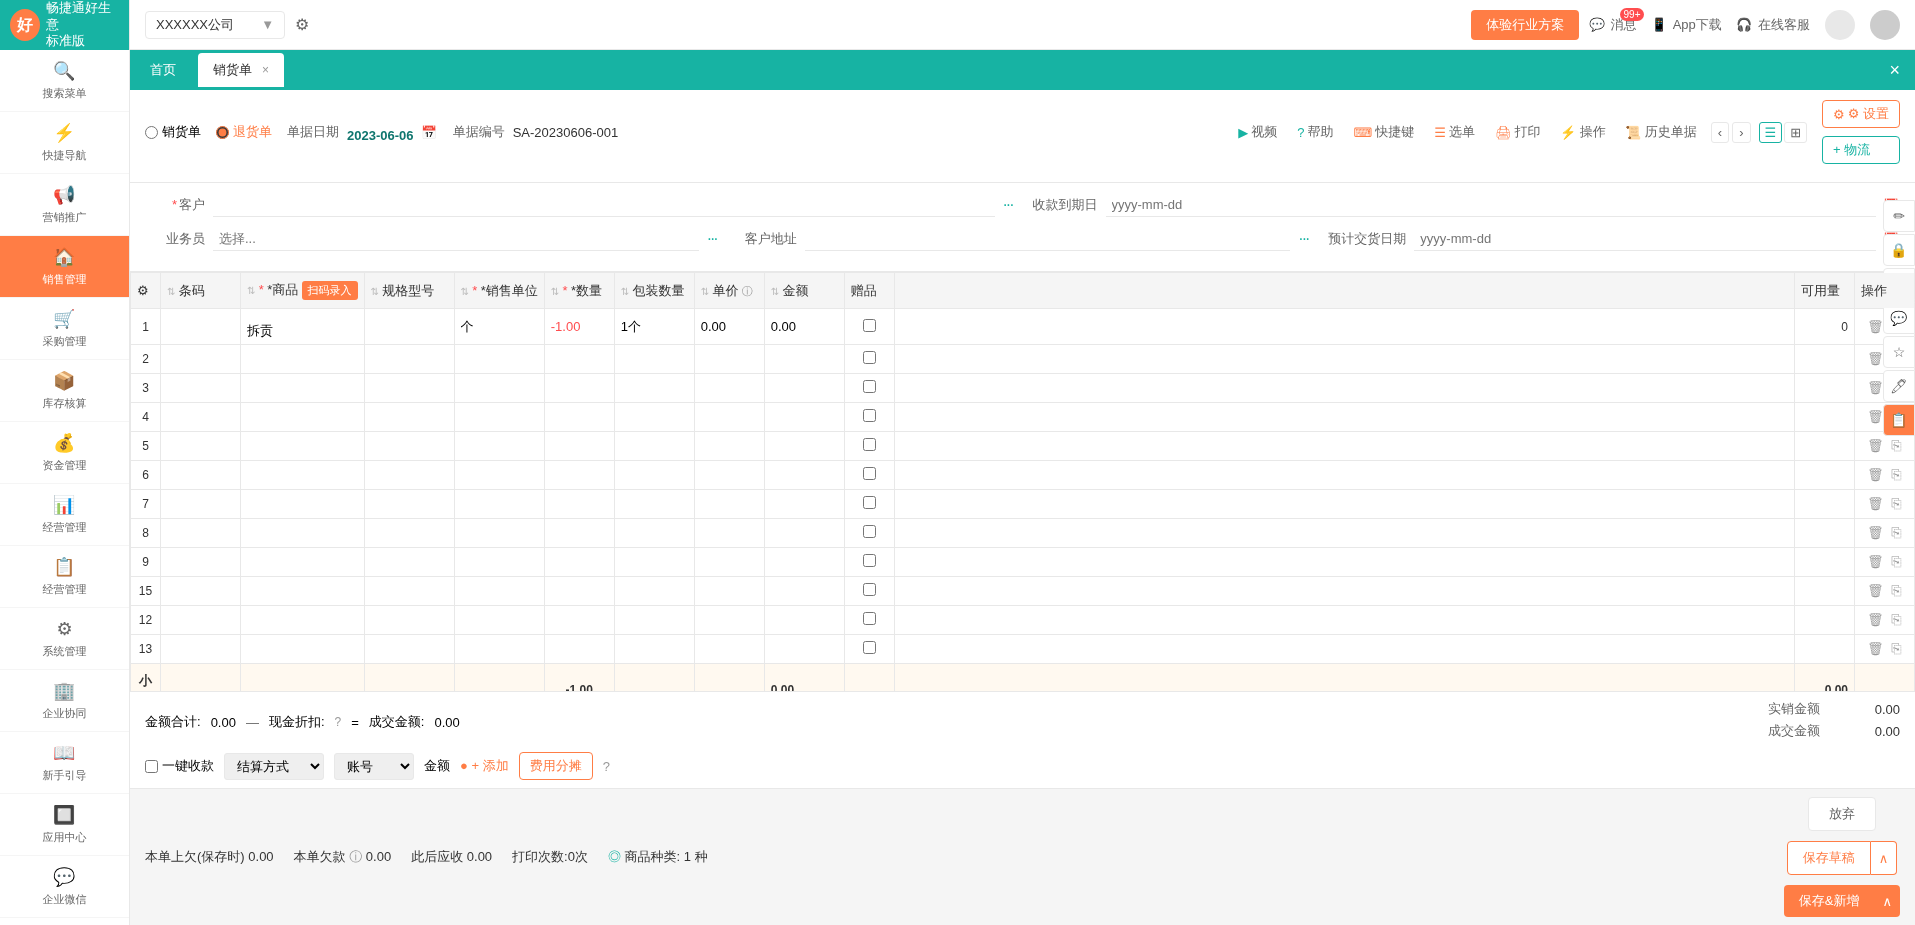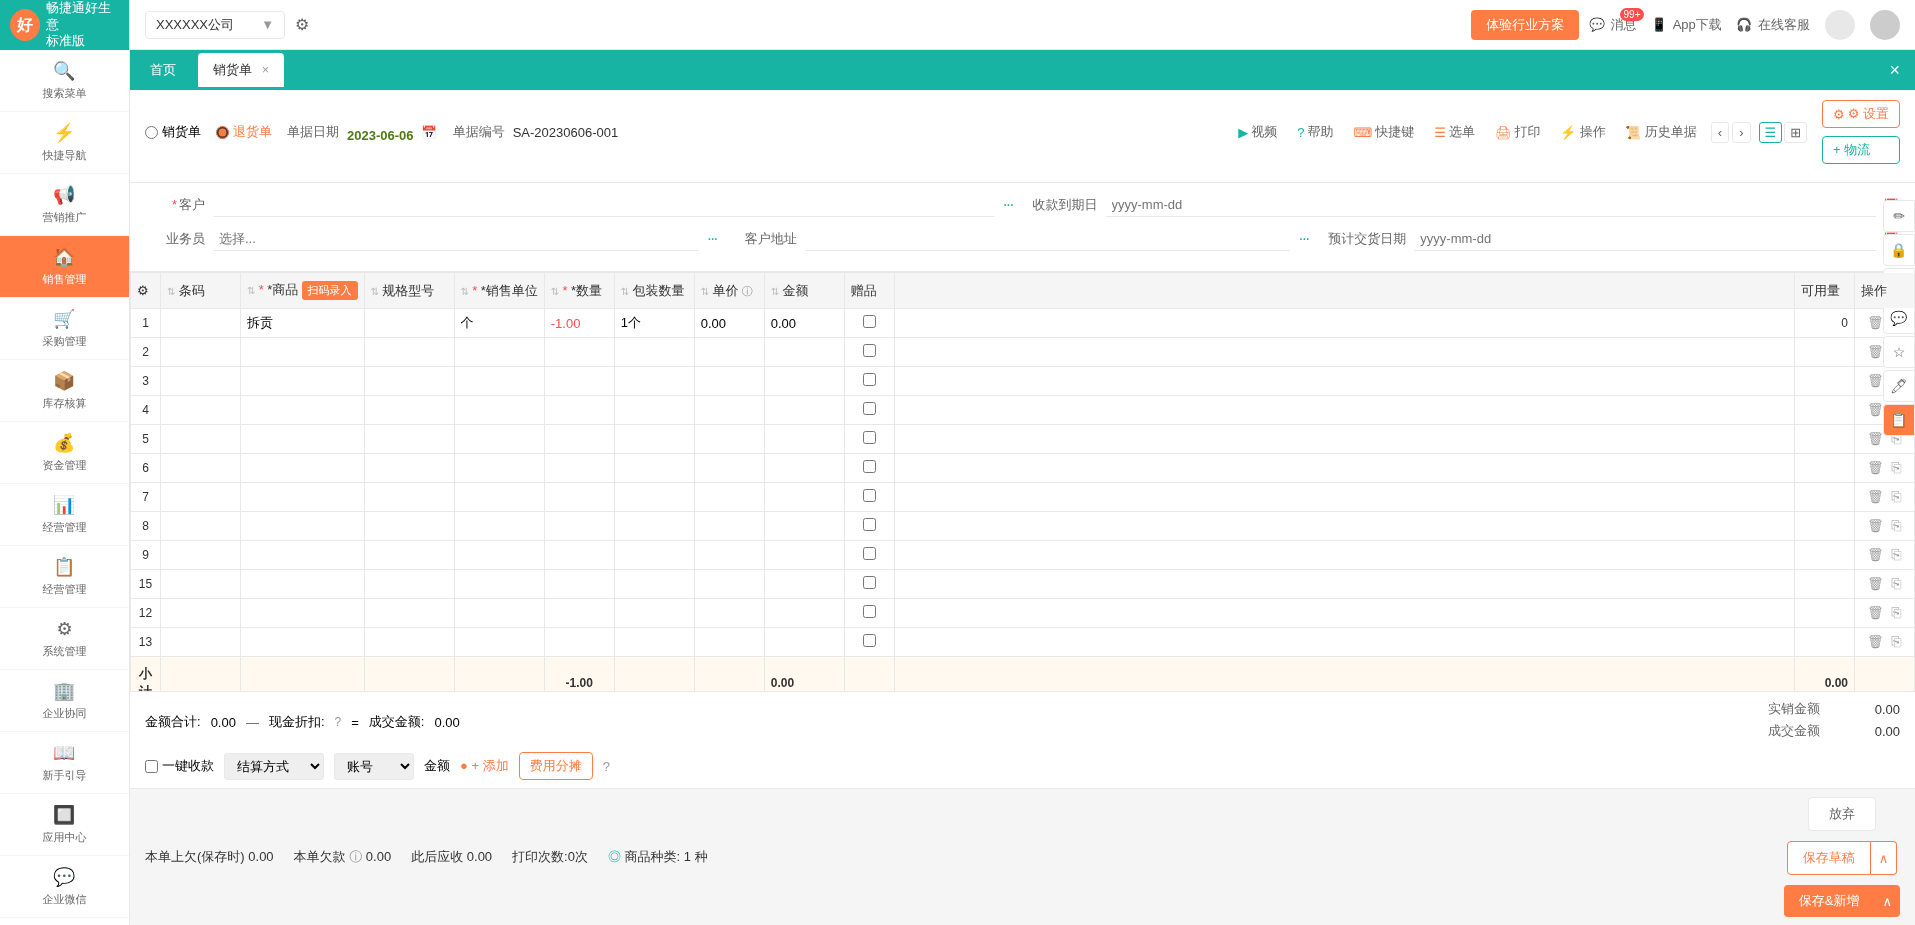--- a/index.html
+++ b/index.html
@@ -251,21 +251,21 @@
             <input type="radio" name="doctype" style="">
             <span>销货单</span>
           </label>
           <label class="radio-item">
             <input type="radio" name="doctype" checked="" style="">
             <span style="color:#ff7d45;">退货单</span>
           </label>
         </div>
         <div class="date-info">
           <span class="label">单据日期</span>
-          <span style="color:#4d7c0f;font-weight:bold;margin-top:7px;">2023-06-06</span>
+          <span style="color:#0f766e;font-weight:bold;margin-top:7px;">2023-06-06</span>
           <span style="color:#999;cursor:pointer;">📅</span>
         </div>
         <div class="date-info">
           <span class="label">单据编号</span>
           <span style="color:#333;">SA-20230606-001</span>
         </div>
         <div style="flex:1;"></div>
         <div style="display:flex;align-items:center;gap:8px;">
           <div class="toolbar-btn">
             <span style="color:#17b3a3;">▶</span>
@@ -401,21 +401,21 @@
             </th>
             <th class="col-ops">
               <span>操作</span>
             </th>
           </tr>
         </thead>
         <tbody id="table-body">
         <tr>
       <td class="col-num">1</td>
       <td class="col-barcode"><input style="border: none; width: 100%; background: transparent;" value=""></td>
-      <td class="col-product"><input style="border: none; width: 100%; background: transparent;" value="拆贡"></td>
+      <td class="col-product"><input style="border: none; width: 100%; background: transparent; margin-top: 8px;" value="拆贡"></td>
       <td class="col-spec"><input style="border: none; width: 100%; background: transparent;" value=""></td>
       <td class="col-unit"><input style="border: none; width: 100%; background: transparent;" value="个"></td>
       <td class="col-qty negative"><input style="border: none; width: 100%; background: transparent; color: rgb(255, 77, 79);" value="-1.00"></td>
       <td class="col-pack"><input style="border: none; width: 100%; background: transparent;" value="1个"></td>
       <td class="col-price"><input style="border: none; width: 100%; background: transparent;" value="0.00"></td>
       <td class="col-amount"><input style="border: none; width: 100%; background: transparent;" value="0.00"></td>
       <td class="col-gift"><input type="checkbox" style=""></td>
       <td style="min-width:200px;"></td>
       <td class="col-available">0</td>
       <td class="col-ops">

